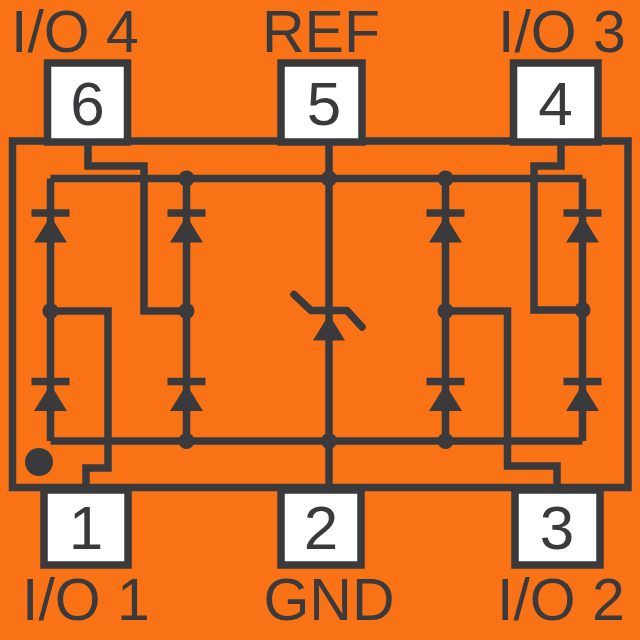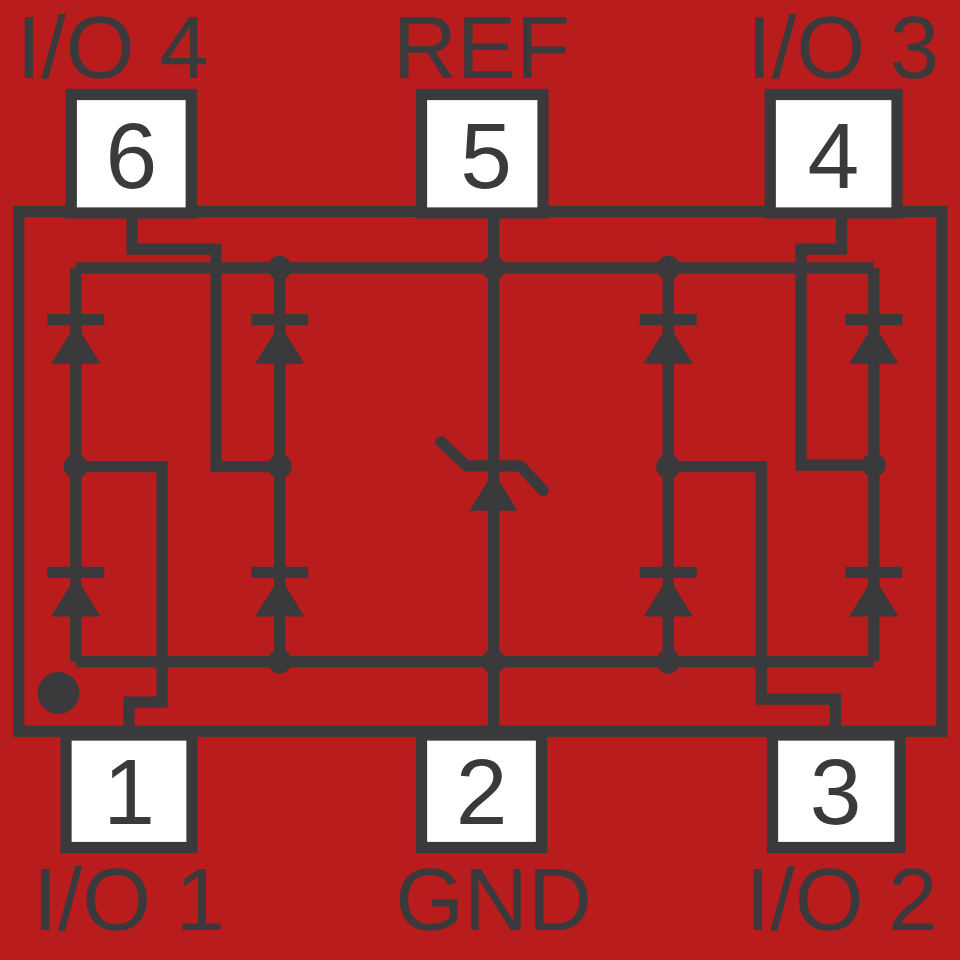--- a/index.html
+++ b/index.html
@@ -4,21 +4,21 @@
 <style>
   html, body {
     margin: 0;
     padding: 0;
     background: #ffffff;
   }
   .stage {
     position: relative;
     width: 640px;
     height: 640px;
-    background: #b91c1c;
+    background: #f97316;
     overflow: hidden;
   }
   svg { display: block; }
   .lbl {
     font-family: "Liberation Sans", sans-serif;
     font-size: 59px;
     font-weight: 400;
     text-anchor: middle;
   }
   .num {

